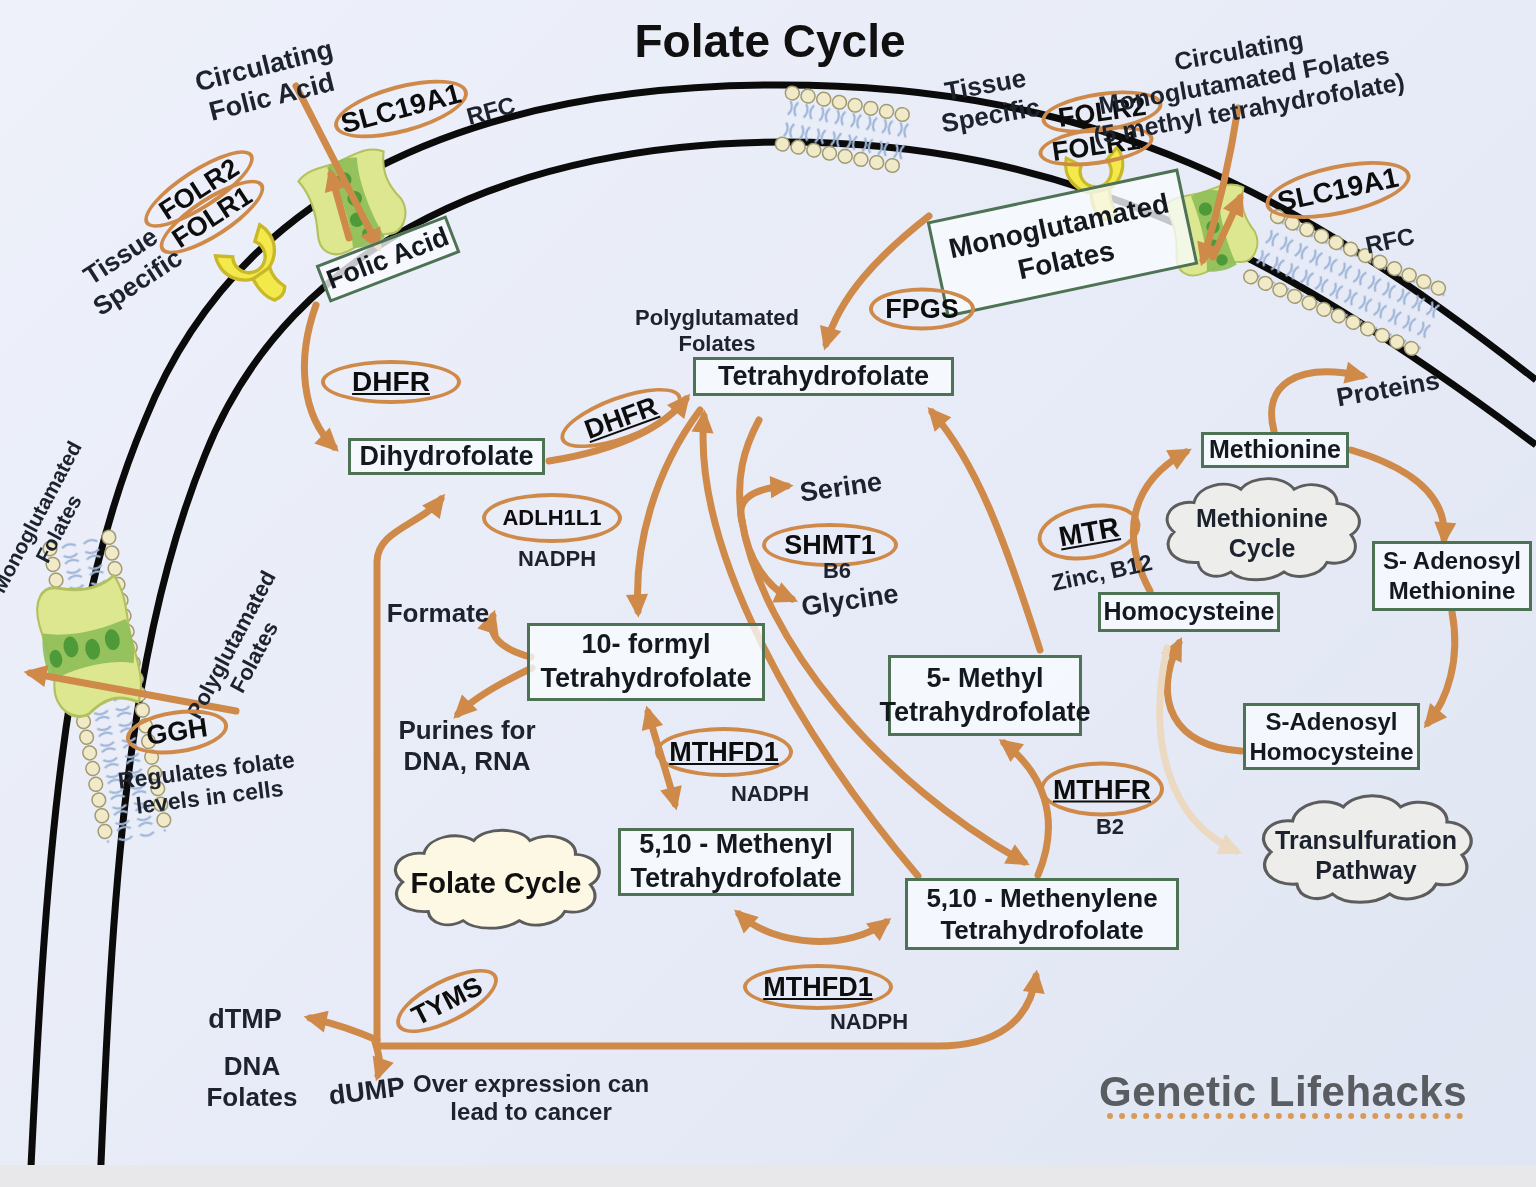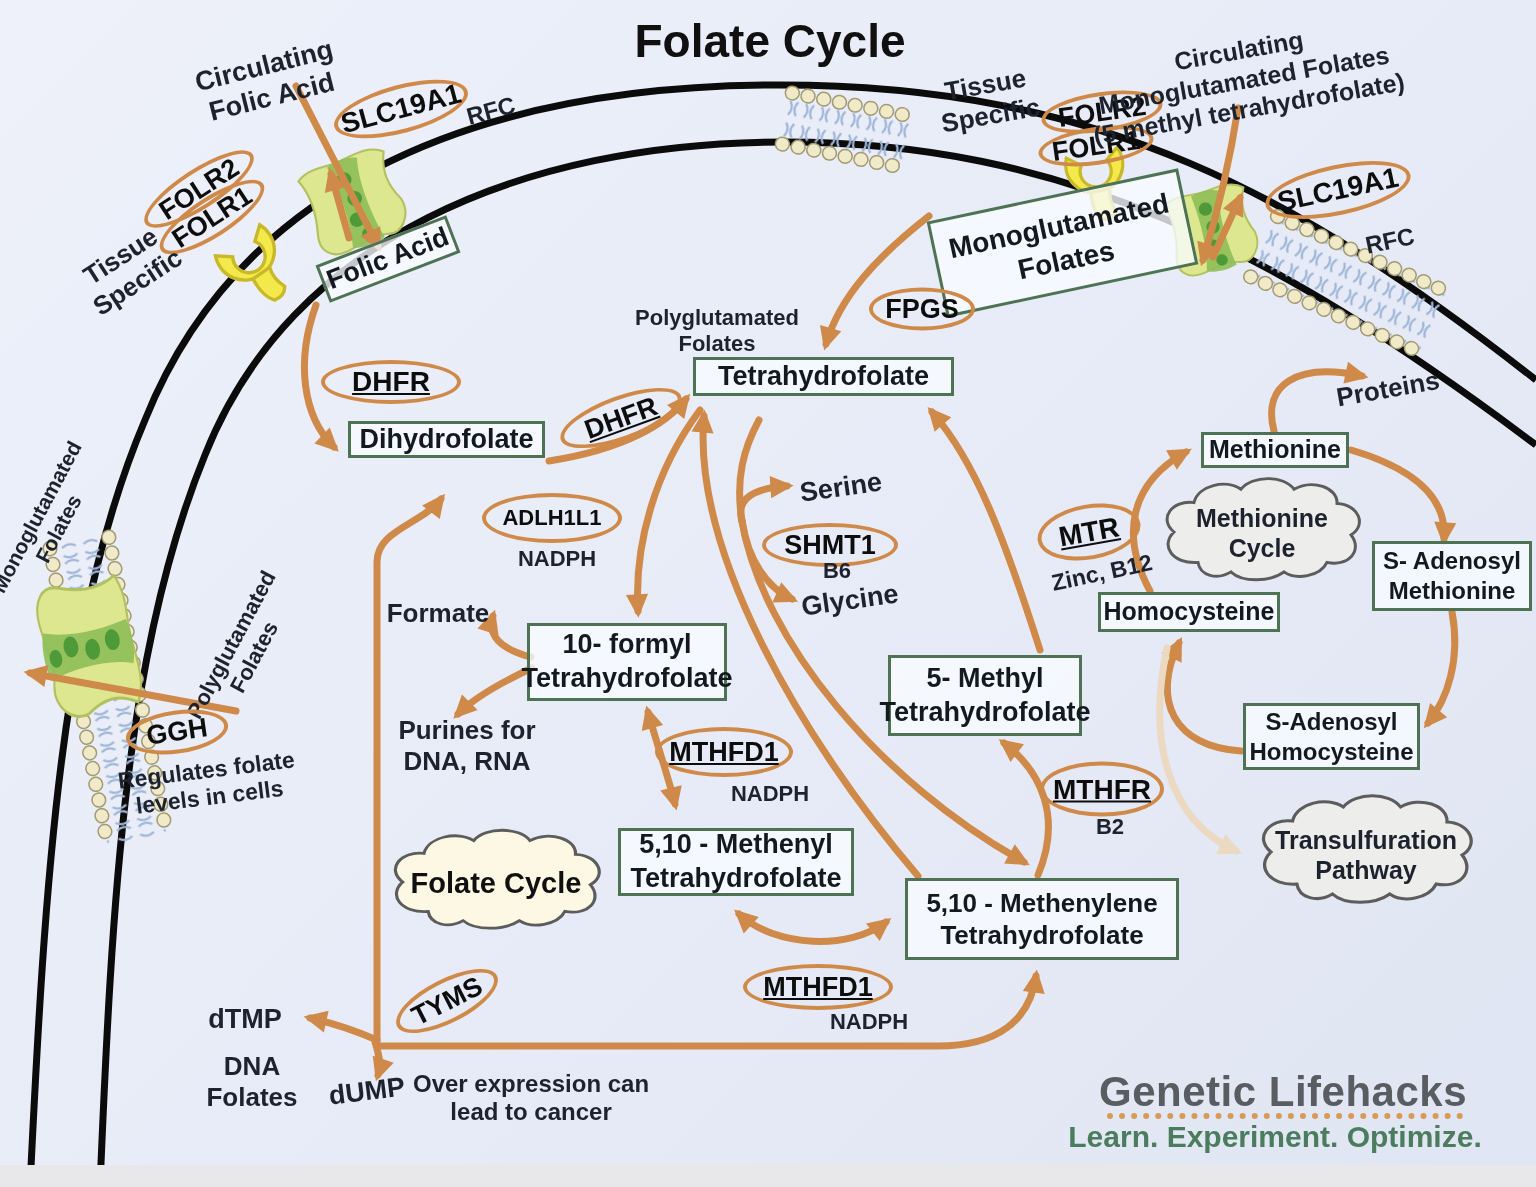--- a/index.html
+++ b/index.html
@@ -199,55 +199,55 @@
     </div>
   <div class="box" style="left:693px;top:357px;width:261px;height:39px;font-size:27px;">
     <span>Tetrahydrofolate</span>
     </div>
   <div class="oval u" style="left:391px;top:382px;width:140px;height:44px;transform:translate(-50%,-50%);font-size:28px;">
     <span class="t">DHFR</span>
     </div>
   <div class="oval u" style="left:621px;top:418px;width:128px;height:44px;transform:translate(-50%,-50%) rotate(-20deg);font-size:27px;">
     <span class="t">DHFR</span>
     </div>
-  <div class="box" style="left:348px;top:421px;width:197px;height:37px;font-size:27px;">
+  <div class="box" style="left:348px;top:438px;width:197px;height:37px;font-size:27px;">
     <span>Dihydrofolate</span>
     </div>
   <div class="oval" style="left:552px;top:518px;width:140px;height:50px;transform:translate(-50%,-50%);font-size:22px;text-align:right;">
     <span class="t">ADLH1L1</span>
     </div>
   <div class="lbl" style="left:557px;top:559px;transform:translate(-50%,-50%);font-size:22px;font-weight:600;">NADPH</div>
   <div class="lbl" style="left:841px;top:488px;transform:translate(-50%,-50%) rotate(-8deg);font-size:27px;font-weight:600;">Serine</div>
   <div class="oval" style="left:830px;top:545px;width:136px;height:44px;transform:translate(-50%,-50%);font-size:27px;">
     <span class="t">SHMT1</span>
     </div>
   <div class="lbl" style="left:837px;top:571px;transform:translate(-50%,-50%);font-size:22px;font-weight:600;">B6</div>
   <div class="lbl" style="left:850px;top:601px;transform:translate(-50%,-50%) rotate(-8deg);font-size:27px;font-weight:600;">Glycine</div>
   <div class="lbl" style="left:438px;top:613px;transform:translate(-50%,-50%);font-size:26px;font-weight:600;">Formate</div>
-  <div class="box" style="left:527px;top:623px;width:200px;height:78px;font-size:27px;">
+  <div class="box" style="left:527px;top:623px;width:238px;height:78px;font-size:27px;">
     <span>10- formyl</span>
     <span>Tetrahydrofolate</span>
     </div>
   <div class="lbl" style="left:467px;top:746px;transform:translate(-50%,-50%);font-size:26px;font-weight:600;">
     <span class="l">Purines for</span>
     <span class="l">DNA, RNA</span>
   </div>
   <div class="oval u" style="left:724px;top:752px;width:138px;height:50px;transform:translate(-50%,-50%);font-size:27px;">
     <span class="t">MTHFD1</span>
     </div>
   <div class="lbl" style="left:770px;top:794px;transform:translate(-50%,-50%);font-size:22px;font-weight:600;">NADPH</div>
   <div class="box" style="left:618px;top:828px;width:236px;height:68px;font-size:27px;">
     <span>5,10 - Methenyl</span>
     <span>Tetrahydrofolate</span>
     </div>
   <div class="oval u" style="left:818px;top:987px;width:150px;height:46px;transform:translate(-50%,-50%);font-size:27px;">
     <span class="t">MTHFD1</span>
     </div>
   <div class="lbl" style="left:869px;top:1022px;transform:translate(-50%,-50%);font-size:22px;font-weight:600;">NADPH</div>
-  <div class="box" style="left:905px;top:878px;width:274px;height:82px;font-size:26px;">
+  <div class="box" style="left:905px;top:878px;width:274px;height:72px;font-size:26px;">
     <span>5,10 - Methenylene</span>
     <span>Tetrahydrofolate</span>
     </div>
   <div class="box" style="left:888px;top:655px;width:194px;height:81px;font-size:27px;">
     <span>5- Methyl</span>
     <span>Tetrahydrofolate</span>
     </div>
   <div class="oval u" style="left:1102px;top:789px;width:124px;height:55px;transform:translate(-50%,-50%);font-size:28px;">
     <span class="t">MTHFR</span>
     </div>
@@ -290,16 +290,15 @@
     <span>S-Adenosyl</span>
     <span>Homocysteine</span>
     </div>
   <div class="lbl" style="left:1366px;top:855px;transform:translate(-50%,-50%);font-size:25px;font-weight:600;">
     <span class="l">Transulfuration</span>
     <span class="l">Pathway</span>
   </div>
 
   <div class="lbl logo-name" style="left:1283px;top:1092px;transform:translate(-50%,-50%);font-size:42px;">Genetic Lifehacks</div>
   <div class="dots" style="left:1107px;top:1113px;"></div>
-  <div class="lbl logo-tag" style="left:1275px;top:1137px;transform:translate(-50%,-50%);font-size:30px;">Learn. Experiment. Optimize.</div>
 
   <div class="strip"></div>
 </div>
 
 </body></html>

